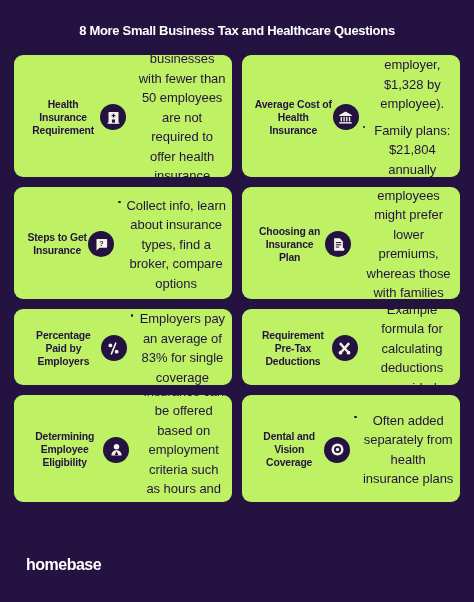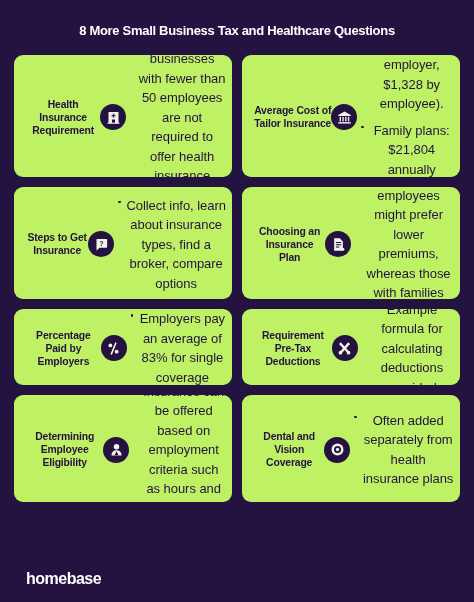--- a/index.html
+++ b/index.html
@@ -90,21 +90,21 @@
   .bullets li::before {
     content: "";
     position: absolute;
     left: 4px; top: 5px;
     width: 2.6px; height: 2.6px;
     border-radius: 50%;
     background: #241240;
   }
   
   .footer {
-    padding: 12px 12px 14px 12px;
+    padding: 12px 12px 28px 12px;
     display: flex;
     align-items: center;
   }
   .logo {
     color: #FFFFFF;
     font-size: 16px;
     font-weight: bold;
     letter-spacing: -0.5px;
   }
 </style>
@@ -131,21 +131,21 @@
             <path fill="#241240" d="M9.5 15h5v6h-5z"></path>
             <rect x="2.5" y="20.2" width="19" height="1.8" fill="#F5F2EA"></rect>
           </svg>
         </div>
         <ul class="bullets">
           <li>Small businesses with fewer than 50 employees are not required to offer health insurance under the ACA</li>
         </ul>
       </div>
 
       <div class="card">
-        <div class="card-title">Average Cost of Tailor Insurance</div>
+        <div class="card-title">Average Cost of Health Insurance</div>
         <div class="icon-badge">
           <svg width="15" height="15" viewBox="0 0 24 24">
             <path fill="#F5F2EA" d="M12 2.5 22 8v1.6H2V8z"></path>
             <rect x="4.2" y="11" width="2.2" height="7.2" fill="#F5F2EA"></rect>
             <rect x="8.6" y="11" width="2.2" height="7.2" fill="#F5F2EA"></rect>
             <rect x="13" y="11" width="2.2" height="7.2" fill="#F5F2EA"></rect>
             <rect x="17.4" y="11" width="2.2" height="7.2" fill="#F5F2EA"></rect>
             <rect x="2" y="19.4" width="20" height="2.3" fill="#F5F2EA"></rect>
           </svg>
         </div>

